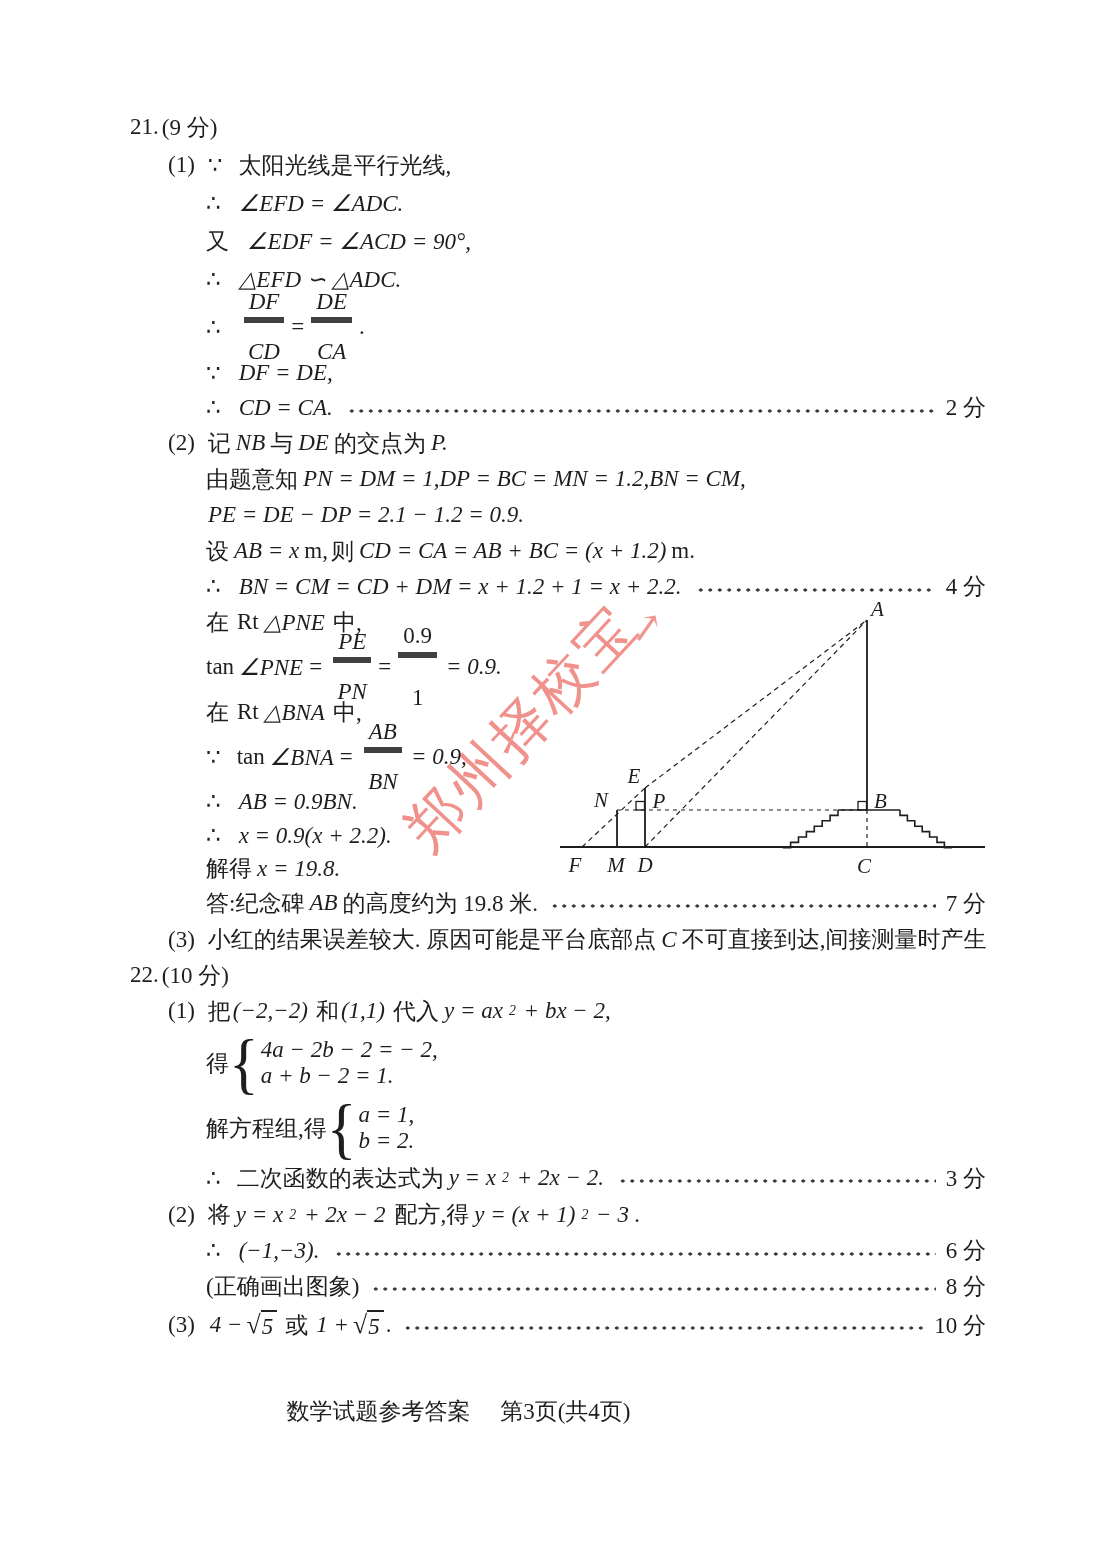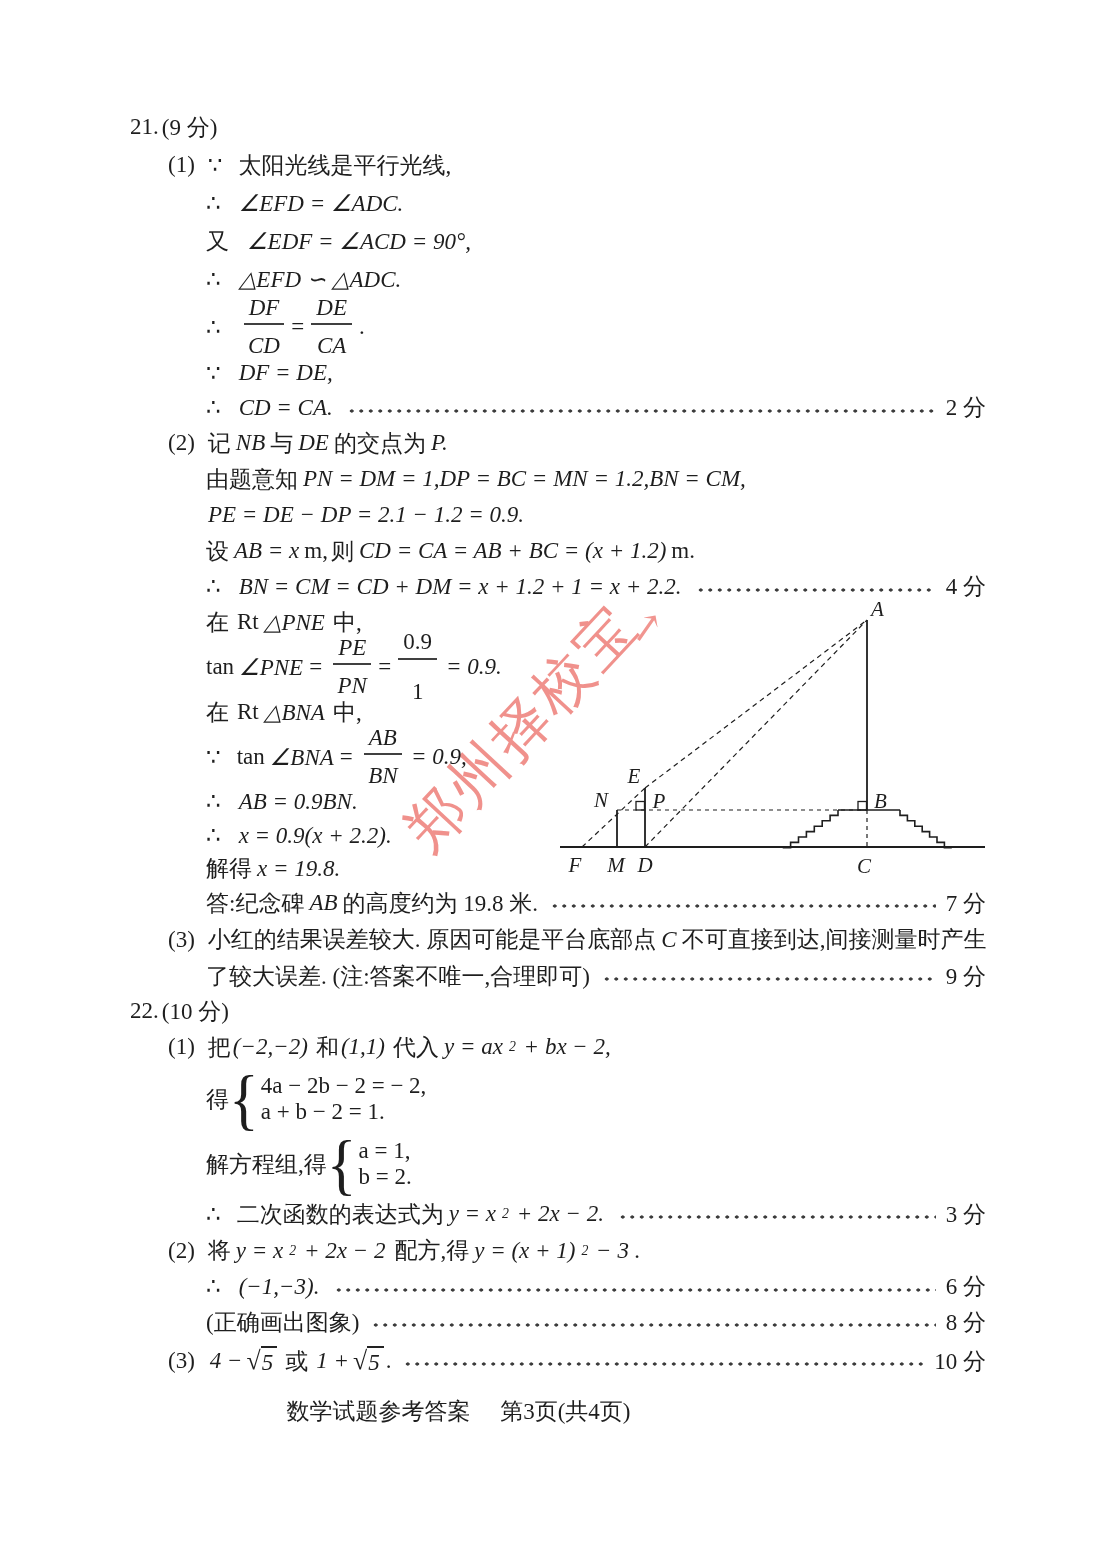--- a/index.html
+++ b/index.html
@@ -31,28 +31,28 @@
   .qnum{margin-right:3px;}
   
   .dots{
     flex:1 1 auto;min-width:24px;height:10px;margin:6px 10px 0 12px;
     background-image:radial-gradient(circle,#3a3a3a 1.5px,transparent 1.7px);
     background-size:9.5px 10px;background-repeat:repeat-x;background-position:left center;
   }
   .score{white-space:pre;}
   
   .frac{display:inline-flex;flex-direction:column;align-items:center;margin:0 7px;line-height:1.15;}
-  .frac .fn{padding:0 5px 2px 5px;border-bottom:2px solid #404040;}
-  .frac .fd{padding-top:8px;}
+  .frac .fn{padding:0 5px 2px 5px;border-bottom:6px solid #404040;}
+  .frac .fd{padding-top:16px;}
   .frac.it{font-style:italic;}
   .frac.rm{font-style:normal;gap:11px;}
   
   .cases{display:inline-flex;align-items:center;}
   .brace{font-size:62px;font-weight:400;transform:scaleY(1.1);line-height:1;margin-right:2px;font-style:normal;}
-  .case-stack{display:flex;flex-direction:column;}
+  .case-stack{display:flex;flex-direction:column;font-style:italic;}
   .case-stack span{white-space:pre;}
   
   .sqrt{display:inline-flex;align-items:stretch;margin:0 2px;}
   .sqrt .sign{font-style:normal;line-height:1;font-size:1.12em;transform:translateY(2px);}
   .sqrt .radicand{border-top:2px solid #222;padding:2px 4px 0 1px;font-style:italic;}
   sup{font-size:0.6em;vertical-align:super;font-style:italic;line-height:0;margin-left:1px;}
   
   .watermark{
     position:absolute;left:352px;top:598px;width:340px;height:260px;
     pointer-events:none;display:flex;align-items:center;justify-content:center;
@@ -241,25 +241,20 @@
       <span class="score">7 分</span>
     </div>
 
     <div class="row lv1" style="height:37px">
       <span class="plabel">(3)</span>
       <span class="cn">小红的结果误差较大. 原因可能是平台底部点</span>
       <span class="m">C</span>
       <span class="cn">不可直接到达,间接测量时产生</span>
     </div>
 
-    <div class="row lv2" style="height:36px">
-      <span class="cn">了较大误差. (注:答案不唯一,合理即可)</span>
-      <span class="dots"></span>
-      <span class="score">9 分</span>
-    </div>
 
     <div class="row" style="height:34px">
       <span class="qnum">22.</span>
       <span class="cn">(10 分)</span>
     </div>
 
     <div class="row lv1" style="height:38px">
       <span class="plabel">(1)</span>
       <span class="cn">把</span>
       <span class="m tight">(−2,−2)</span>

